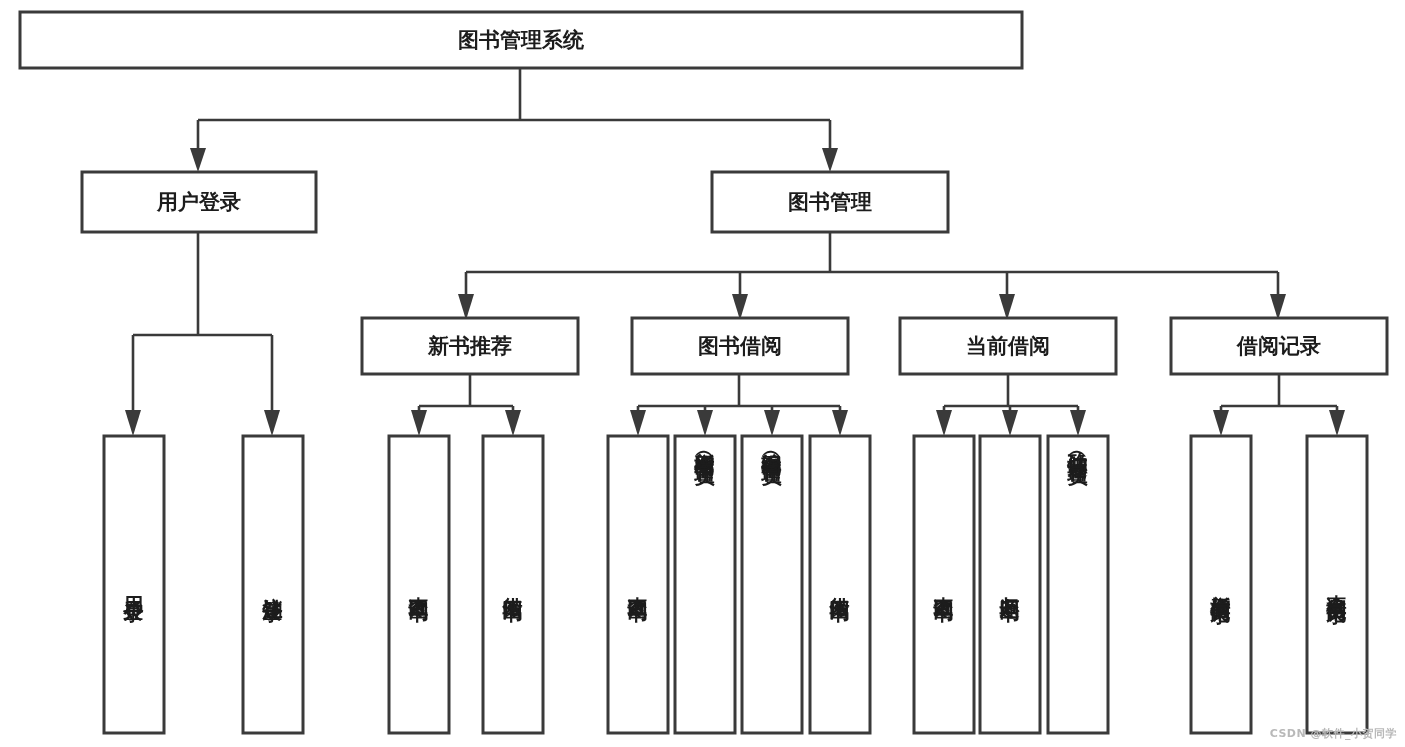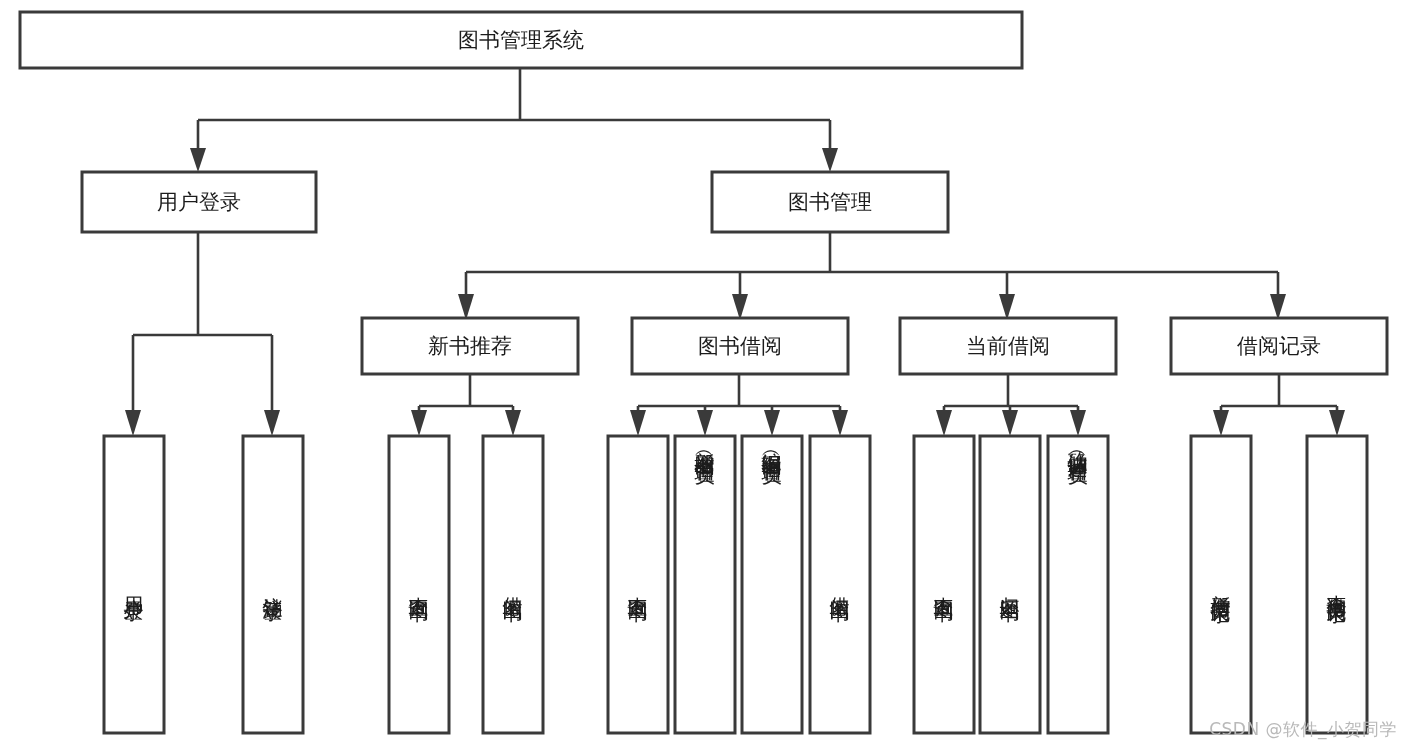--- a/index.html
+++ b/index.html
@@ -10,20 +10,21 @@
   }
   body {
     font-family: "DejaVu Sans", "Liberation Sans", sans-serif;
   }
   #diagram-root {
     position: relative;
     width: 1405px;
     height: 747px;
     background: #ffffff;
     overflow: hidden;
+    font-weight: bold;
   }
   svg.diagram-svg {
     position: absolute;
     left: 0;
     top: 0;
     width: 1405px;
     height: 747px;
   }
   .node-box {
     fill: #ffffff;
@@ -59,21 +60,21 @@
     color: #1c1c1c;
     white-space: nowrap;
     text-align: center;
     pointer-events: none;
   }
   .watermark {
     position: absolute;
     right: 8px;
     bottom: 6px;
     font-family: "DejaVu Sans", "Liberation Sans", sans-serif;
-    font-size: 17px;
+    font-size: 11px;
     color: #b9b9b9;
     letter-spacing: 0.5px;
     white-space: nowrap;
   }
 </style>
 </head>
 <body>
 
 <div id="diagram-root">
 

